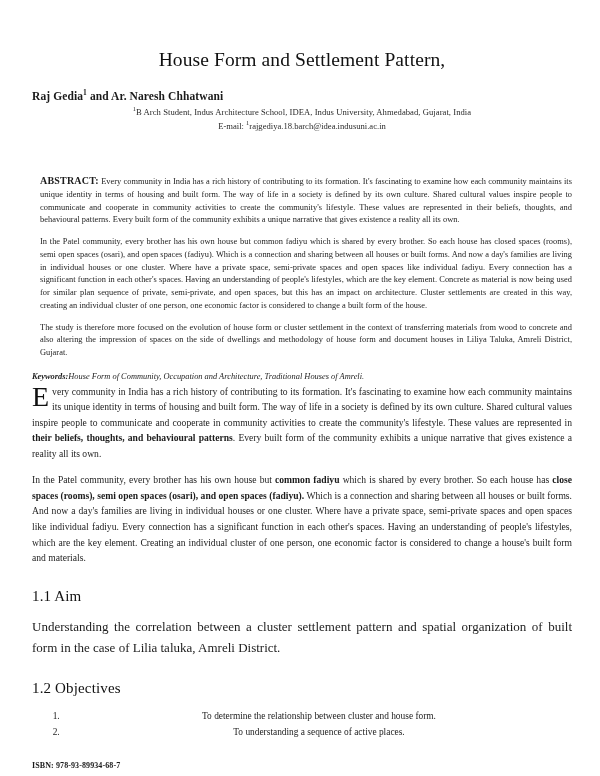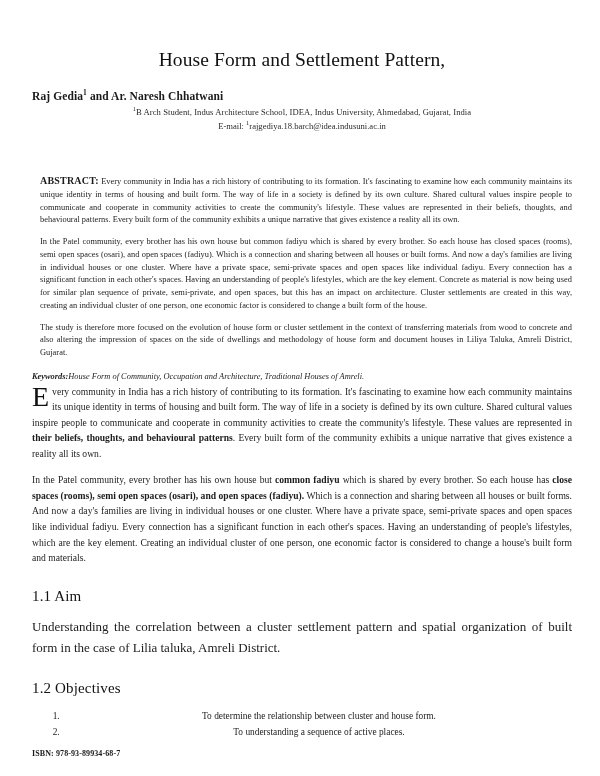--- a/index.html
+++ b/index.html
@@ -146,21 +146,21 @@
     font-size: 9.4px;
     line-height: 1.78;
     color: #1c1c1c;
   }
   ol.objectives li { padding-left: 4px; text-align: center; }
 
   
   .isbn {
     position: absolute;
     left: 32px;
-    bottom: 18px;
+    bottom: 6px;
     font-size: 8px;
     font-weight: bold;
     letter-spacing: 0.1px;
     color: #1a1a1a;
   }
 </style>
 </head>
 <body>
 
 <div class="page">

